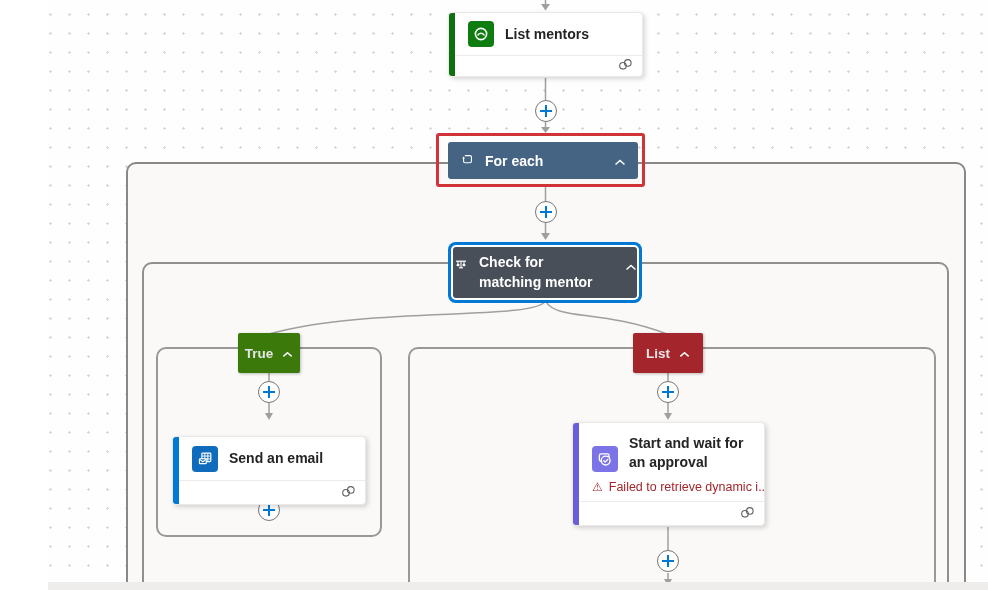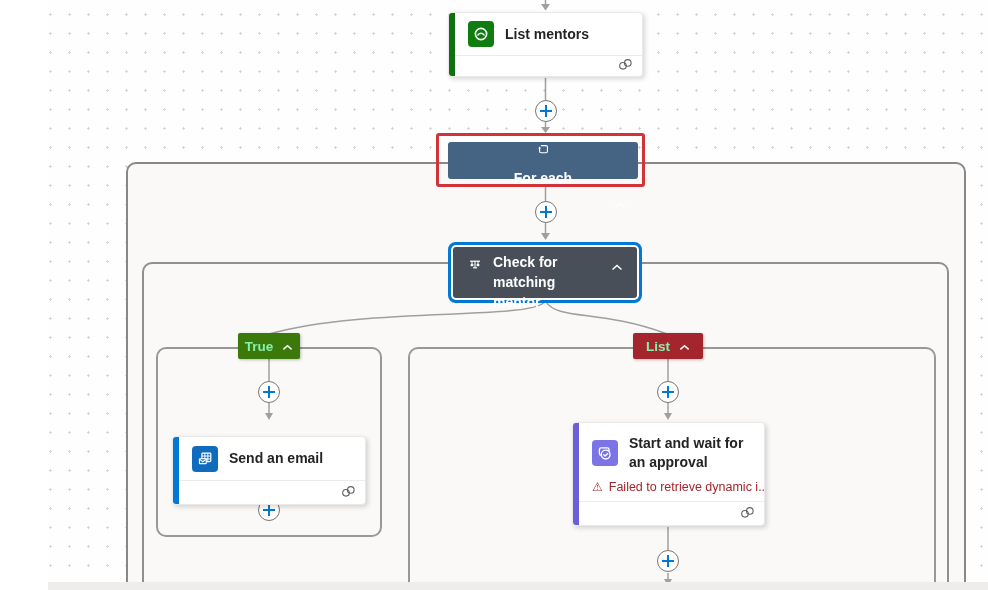--- a/index.html
+++ b/index.html
@@ -31,30 +31,30 @@
   .accent-bar{position:absolute;left:0;top:0;bottom:0;width:6px;border-radius:3px 0 0 3px;}
   .card-main{display:flex;align-items:center;gap:11px;padding:8px 10px 8px 19px;flex:1;}
   .card-icon{width:26px;height:26px;border-radius:4px;display:flex;align-items:center;justify-content:center;flex:none;}
   .card-title{font-size:14px;font-weight:600;line-height:19px;color:#242424;}
   .card-error{display:flex;align-items:center;gap:6px;padding:0 10px 7px 19px;color:#a4262c;font-size:12.5px;white-space:nowrap;overflow:hidden;}
   .warn-glyph{font-size:12px;line-height:12px;color:#a4262c;}
   .card-footer{border-top:1px solid #edebe9;height:23px;display:flex;align-items:center;justify-content:flex-end;padding-right:9px;}
   
   .hdr{position:absolute;border-radius:3px;display:flex;align-items:center;gap:10px;color:#fff;
     font-size:14px;font-weight:600;box-sizing:border-box;z-index:4;cursor:pointer;}
-  .hdr-foreach{left:400px;top:142px;width:190px;height:37px;background:#456484;padding:0 12px;flex-direction:column;}
-  .hdr-condition{left:405px;top:247px;width:184px;height:51px;background:#484f58;padding:5px 14px;
+  .hdr-foreach{left:400px;top:142px;width:190px;height:37px;background:#456484;padding:0 12px;}
+  .hdr-condition{left:405px;top:247px;width:184px;height:51px;background:#484f58;padding:5px 0;
     box-shadow:0 0 0 2px #ffffff,0 0 0 5px #0078d4;align-items:flex-start;}
   .hdr-condition .hdr-icon{margin-top:5px;}
   .hdr-condition .hdr-title{width:116px;line-height:20px;}
   .hdr .spacer{margin-left:auto;}
   .selection-red{position:absolute;left:388px;top:133px;width:209px;height:54px;border:3px solid #d13438;
     border-radius:3px;box-sizing:border-box;z-index:3;}
   
-  .branch-label{position:absolute;height:26px;border-radius:2px;color:#86efac;font-weight:700;font-size:13.5px;
+  .branch-label{position:absolute;height:40px;border-radius:2px;color:#e5e5e5;font-weight:700;font-size:13.5px;
     display:flex;align-items:center;justify-content:center;gap:9px;z-index:4;box-shadow:1px 1px 3px rgba(0,0,0,.25);cursor:pointer;}
   .branch-true{left:190px;top:333px;width:62px;background:#3b7a0a;}
   .branch-false{left:585px;top:333px;width:70px;background:#a4262c;}
   
   .bottom-band{position:absolute;left:0;right:0;bottom:0;height:8px;background:#efedec;z-index:6;}
 </style>
 </head>
 <body>
 
 <div class="canvas">
@@ -186,21 +186,21 @@
         <svg width="15" height="13" viewBox="0 0 15 13">
           <circle cx="5" cy="7.8" r="3.3" fill="none" stroke="#616161" stroke-width="1.1"></circle>
           <circle cx="9.8" cy="4.9" r="3.3" fill="none" stroke="#616161" stroke-width="1.1"></circle>
         </svg>
       </span>
     </div>
   </div>
 
   <div class="action-card" style="left:524px;top:422px;width:193px;height:104px;">
     <span class="accent-bar" style="background:#6a5fd6;"></span>
-    <div class="card-main" style="align-items:center;padding-top:10px;">
+    <div class="card-main" style="align-items:flex-end;padding-top:10px;">
       <span class="card-icon" style="background:#7b73e6;">
         <svg viewBox="0 0 16 16" width="18" height="18">
           <rect x="3" y="3.4" width="8.6" height="6.6" rx="1.6" fill="none" stroke="#fff" stroke-width="1.2"></rect>
           <circle cx="8.6" cy="9.4" r="3.9" fill="#7b73e6" stroke="#fff" stroke-width="1.2"></circle>
           <path d="M6.9 9.5 L8.1 10.7 L10.4 8.4" fill="none" stroke="#fff" stroke-width="1.2" stroke-linecap="round" stroke-linejoin="round"></path>
         </svg>
       </span>
       <span class="card-title" style="width:128px;">Start and wait for an approval</span>
     </div>
     <div class="card-error">

